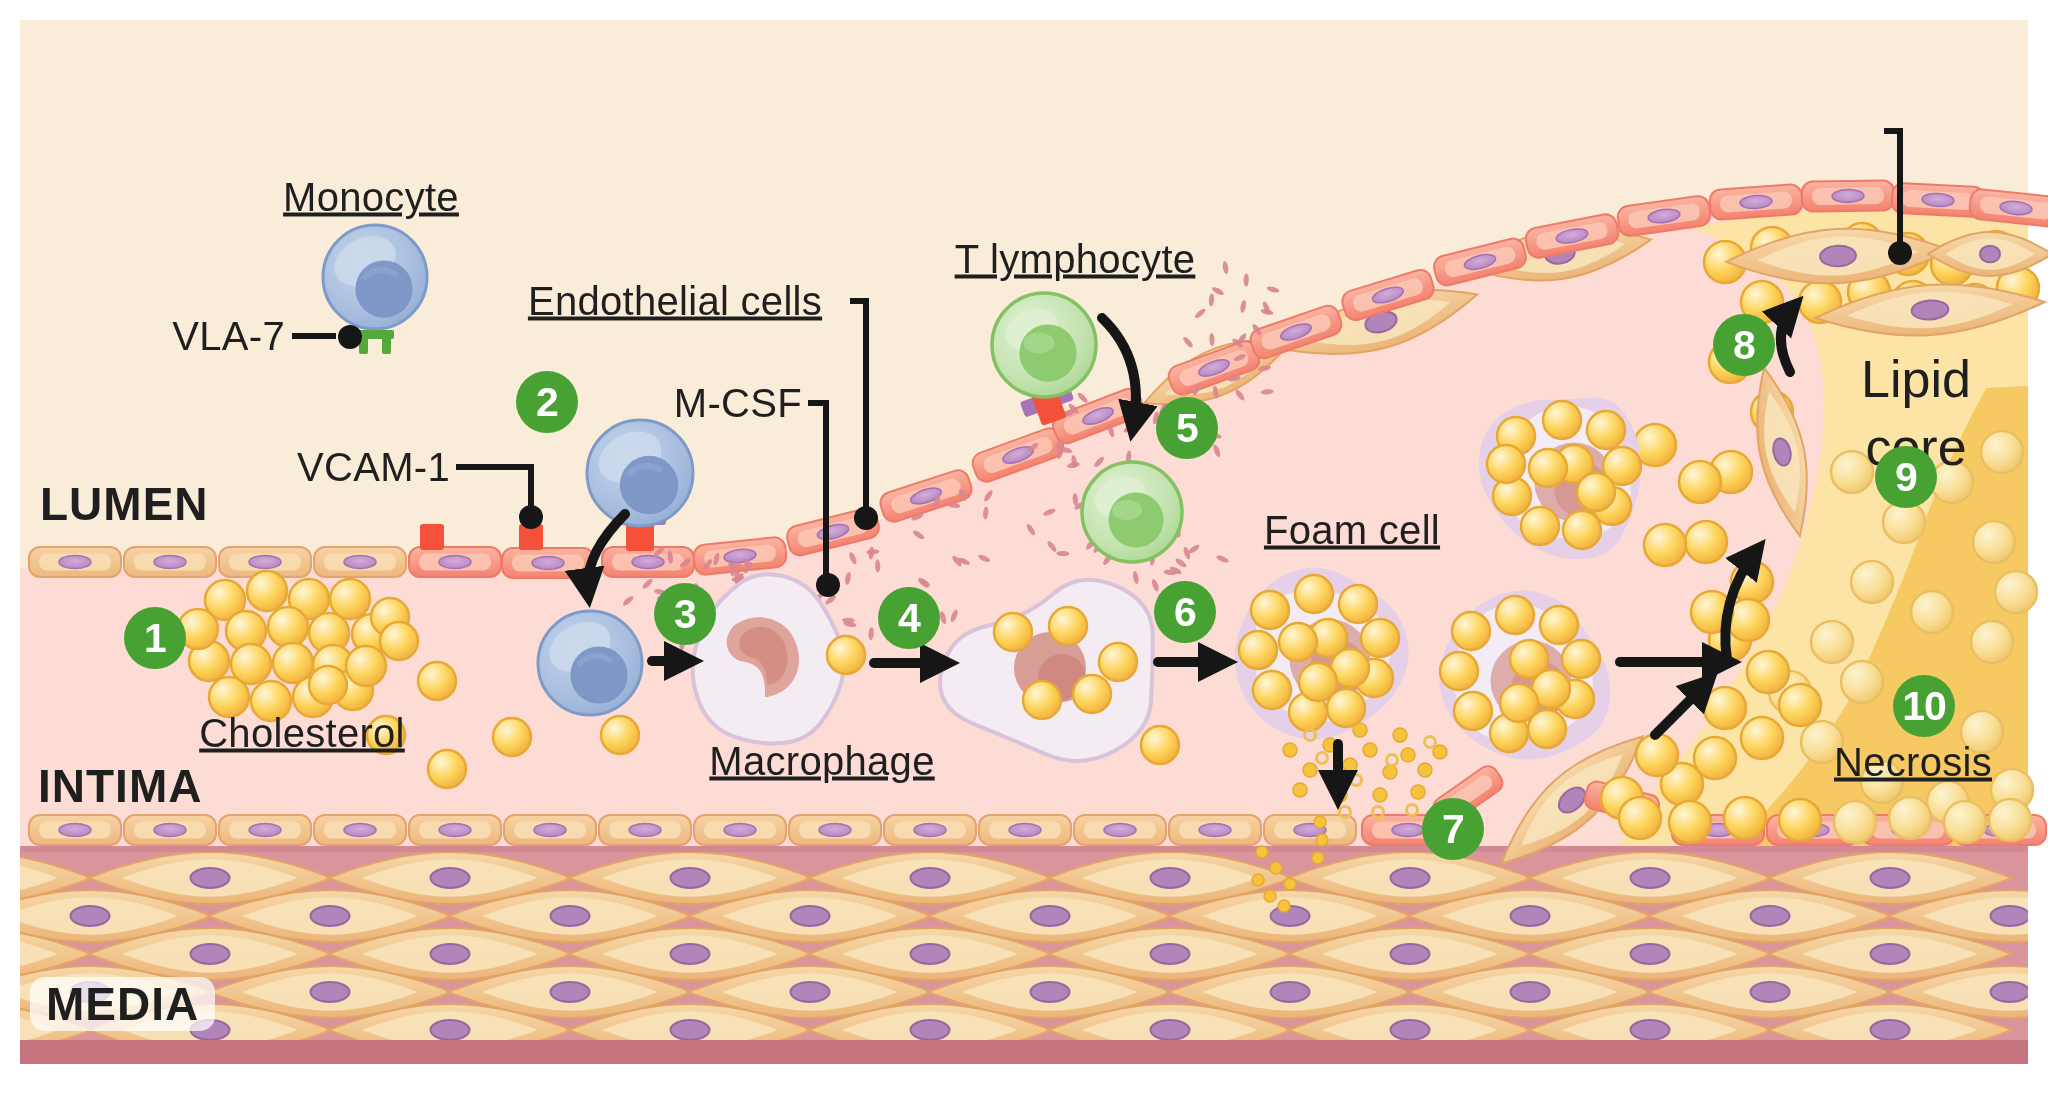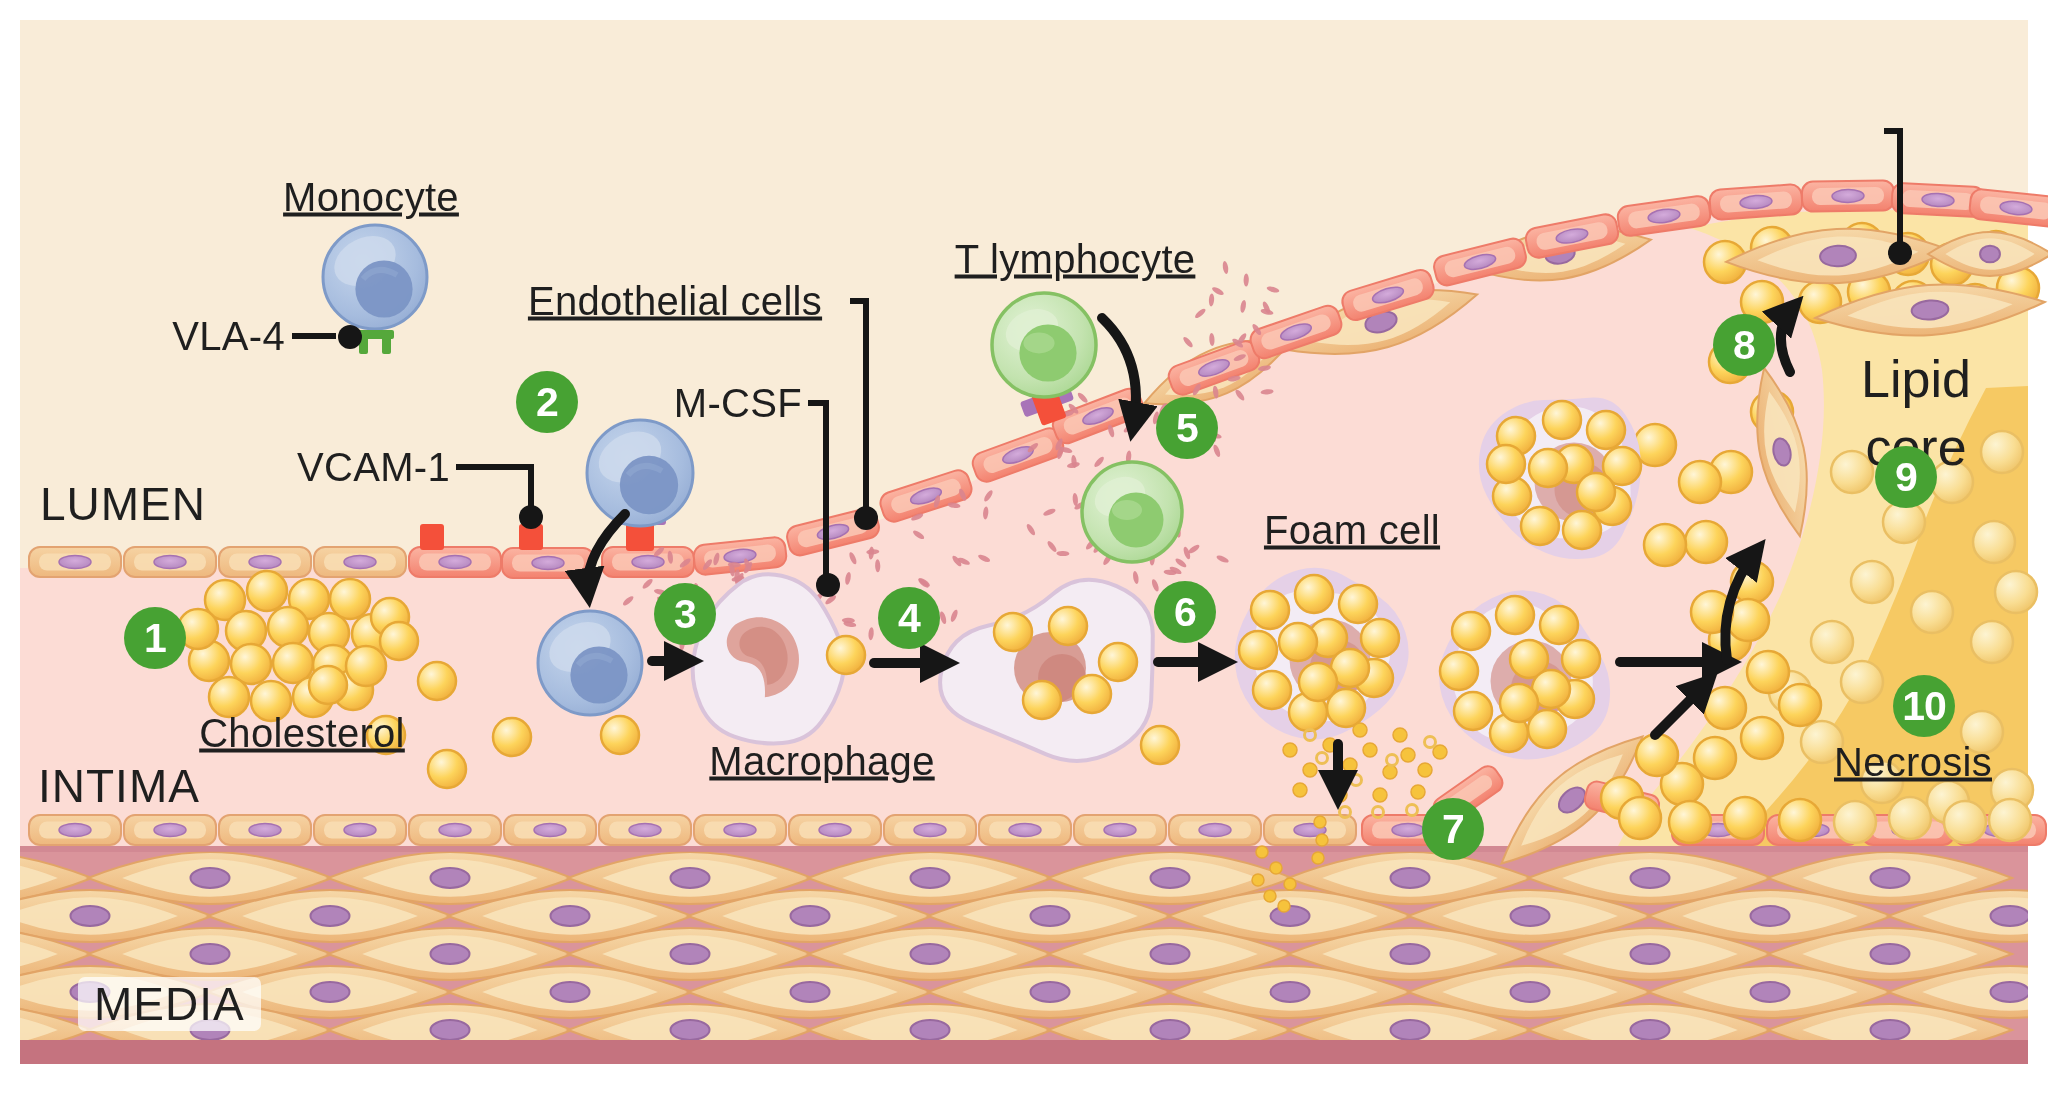--- a/index.html
+++ b/index.html
@@ -3,22 +3,22 @@
 <meta charset="utf-8">
 <style>
   html,body{margin:0;padding:0;background:#ffffff;}
   body{width:2048px;height:1095px;position:relative;font-family:"Liberation Sans",sans-serif;overflow:hidden;}
   #stage{position:absolute;inset:0;}
   #art{position:absolute;left:0;top:0;}
   .lbl{position:absolute;font-size:40px;color:#1f1f1f;white-space:nowrap;letter-spacing:.3px;}
   .c{transform:translate(-50%,-50%);text-decoration:underline;}
   .r{transform:translate(-100%,-50%);}
   .l{transform:translate(0,-50%);}
-  .big{font-weight:400;font-size:46px;letter-spacing:1px;}
-  .boxed{background:rgba(255,255,255,.72);padding:0 16px;border-radius:7px;margin-left:48px;}
+  .big{font-weight:700;font-size:46px;letter-spacing:1px;}
+  .boxed{background:rgba(255,255,255,.72);padding:0 16px;border-radius:15px;}
   .rblock{position:absolute;text-align:right;font-size:40px;color:#1f1f1f;line-height:1.55;}
   .cblock{position:absolute;text-align:center;font-size:52px;color:#1f1f1f;line-height:1.3;transform:translate(-50%,0);}
   .step{position:absolute;width:62px;height:62px;border-radius:50%;color:#fff;font-weight:700;
         font-size:41px;display:flex;align-items:center;justify-content:center;
         transform:translate(-50%,-50%);letter-spacing:-1px;}
 </style>
 </head>
 <body>
 
 <div id="stage">
@@ -951,21 +951,21 @@
     <circle cx="828" cy="585" r="12" fill="#161616"></circle>
       </g>
       <g>
     <polyline points="1884 131, 1900 131, 1900 246" fill="none" stroke="#161616" stroke-width="6"></polyline>
     <circle cx="1900" cy="253" r="12" fill="#161616"></circle>
       </g>
     </svg>
 
   <div id="overlay">
     <div class="lbl c" style="left:371px;top:197px">Monocyte</div>
-    <div class="lbl r" style="left:285px;top:336px">VLA-4</div>
+    <div class="lbl r" style="left:285px;top:336px">VLA-7</div>
     <div class="lbl r" style="left:450px;top:467px">VCAM-1</div>
     <div class="lbl l big" style="left:40px;top:504px">LUMEN</div>
     <div class="lbl c" style="left:675px;top:301px">Endothelial cells</div>
     <div class="lbl r" style="left:802px;top:403px">M-CSF</div>
     <div class="lbl c" style="left:1075px;top:259px">T lymphocyte</div>
     <div class="lbl c" style="left:302px;top:733px">Cholesterol</div>
     <div class="lbl l big" style="left:38px;top:786px">INTIMA</div>
     <div class="lbl c" style="left:822px;top:761px">Macrophage</div>
     <div class="lbl c" style="left:1352px;top:530px">Foam cell</div>
     <div class="lbl l big boxed" style="left:30px;top:1004px">MEDIA</div>

